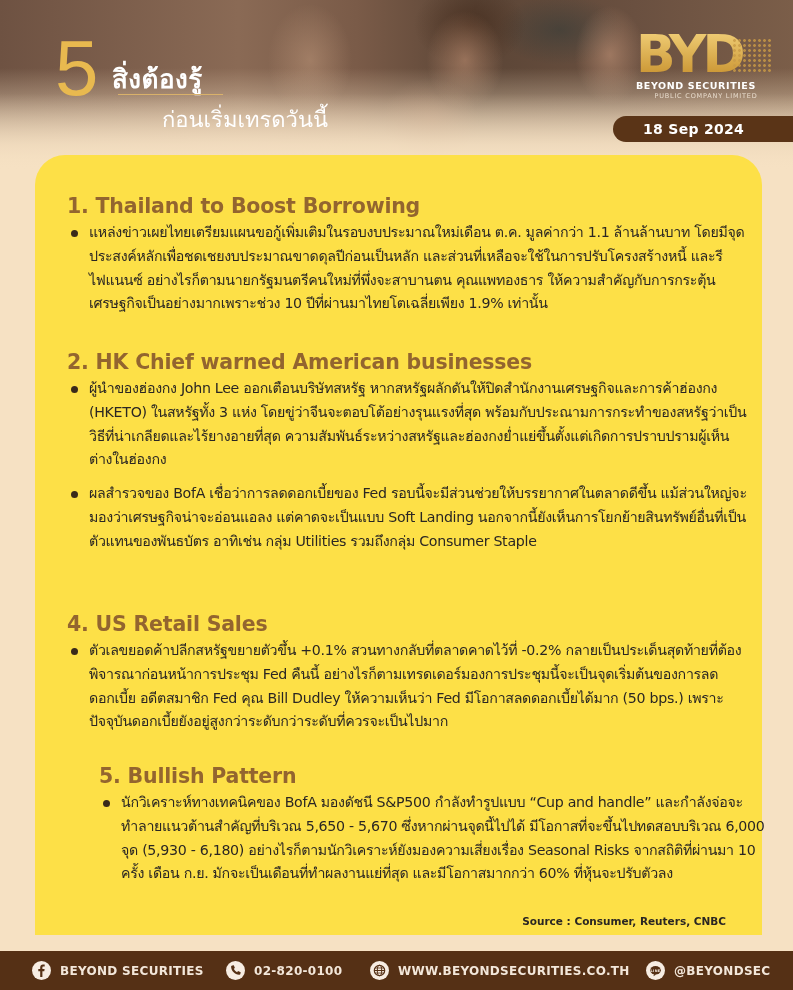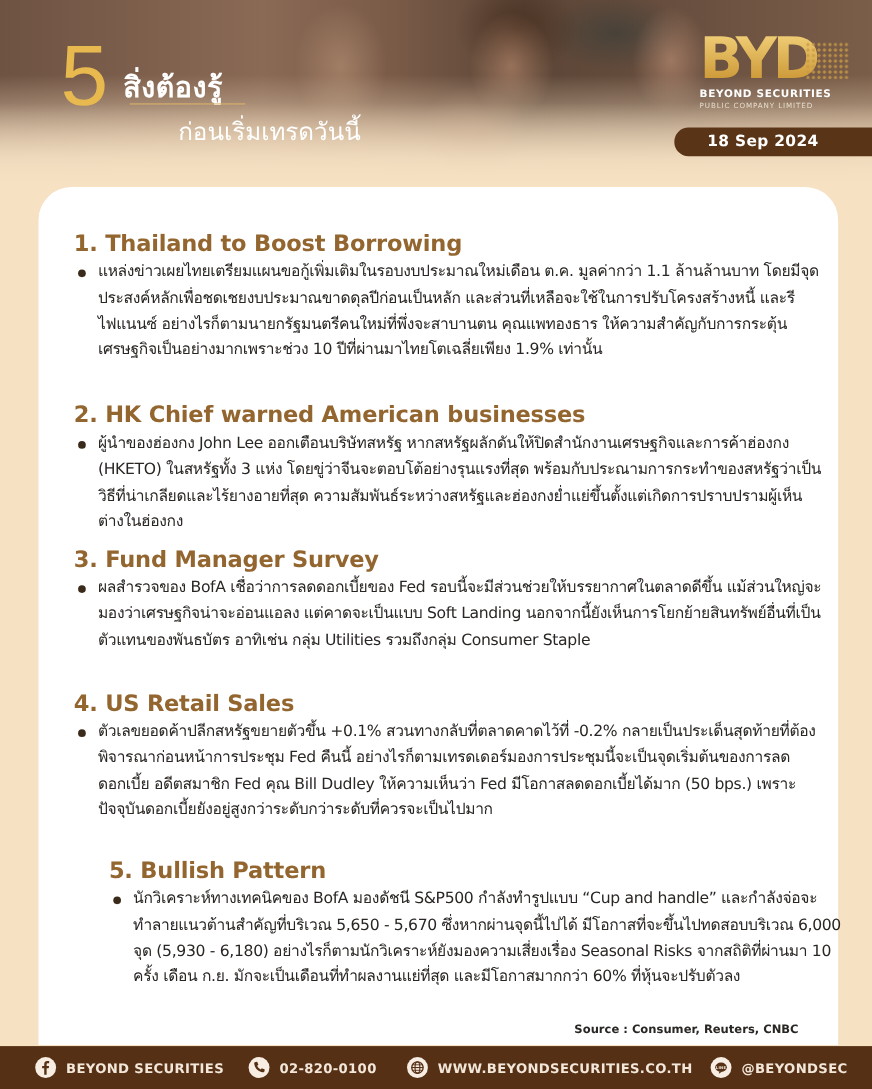--- a/index.html
+++ b/index.html
@@ -65,32 +65,32 @@
     position: absolute; left: 100px; top: 8px; width: 40px; height: 34px;
     background-image: radial-gradient(circle, #c99a45 1.2px, rgba(0,0,0,0) 1.6px);
     background-size: 5px 5px; opacity: 0.8;
   }
   .logo-name {
     position: absolute; left: 4px; top: 50px; width: 140px;
     font-size: 9.5px; font-weight: bold; color: #ffffff; letter-spacing: 0.6px;
   }
   .logo-sub {
     position: absolute; left: 4px; top: 62px; width: 140px;
-    font-size: 6.5px; color: #e8dccd; letter-spacing: 0.8px;
+    font-size: 6.5px; color: #e8dccd; letter-spacing: 0.8px; text-align: center;
   }
   .date-badge {
     position: absolute; left: 613px; top: 116px; width: 190px; height: 26px;
     background: #5a3417; border-radius: 13px 0 0 13px;
     color: #ffffff; font-size: 14px; font-weight: bold;
     line-height: 26px; padding-left: 30px; letter-spacing: 0.3px;
   }
   
   .card {
-    position: absolute; left: 35px; top: 170px; width: 727px; height: 780px;
-    background: #ffffff; border-radius: 30px 30px 0 0;
+    position: absolute; left: 35px; top: 155px; width: 727px; height: 780px;
+    background: #fde047; border-radius: 30px 30px 0 0;
   }
   .section { position: absolute; left: 32px; width: 680px; }
   .section-title {
     font-family: "DejaVu Sans", sans-serif; font-size: 20.5px; font-weight: bold;
     color: #93652f; line-height: 26px; letter-spacing: -0.2px;
   }
   .bullet-row { position: relative; padding-left: 22px; margin-top: 2px; }
   .bullet-dot {
     position: absolute; left: 4px; top: 9px; width: 7px; height: 7px;
     border-radius: 50%; background: #3a2a1a;
@@ -154,21 +154,20 @@
 
   <div class="section" style="top:194px;">
     <div class="section-title">2. HK Chief warned American businesses</div>
     <div class="bullet-row">
       <span class="bullet-dot"></span>
       <div class="bullet-text">ผู้นำของฮ่องกง John Lee ออกเตือนบริษัทสหรัฐ หากสหรัฐผลักดันให้ปิดสำนักงานเศรษฐกิจและการค้าฮ่องกง (HKETO) ในสหรัฐทั้ง 3 แห่ง โดยขู่ว่าจีนจะตอบโต้อย่างรุนแรงที่สุด พร้อมกับประณามการกระทำของสหรัฐว่าเป็นวิธีที่น่าเกลียดและไร้ยางอายที่สุด ความสัมพันธ์ระหว่างสหรัฐและฮ่องกงย่ำแย่ขึ้นตั้งแต่เกิดการปราบปรามผู้เห็นต่างในฮ่องกง</div>
     </div>
   </div>
 
   <div class="section" style="top:325px;">
-    <div class="section-title">3. Fund Manager Survey</div>
     <div class="bullet-row">
       <span class="bullet-dot"></span>
       <div class="bullet-text">ผลสำรวจของ BofA เชื่อว่าการลดดอกเบี้ยของ Fed รอบนี้จะมีส่วนช่วยให้บรรยากาศในตลาดดีขึ้น แม้ส่วนใหญ่จะมองว่าเศรษฐกิจน่าจะอ่อนแอลง แต่คาดจะเป็นแบบ Soft Landing นอกจากนี้ยังเห็นการโยกย้ายสินทรัพย์อื่นที่เป็นตัวแทนของพันธบัตร อาทิเช่น กลุ่ม Utilities รวมถึงกลุ่ม Consumer Staple</div>
     </div>
   </div>
 
   <div class="section" style="top:456px;">
     <div class="section-title">4. US Retail Sales</div>
     <div class="bullet-row">
       <span class="bullet-dot"></span>

